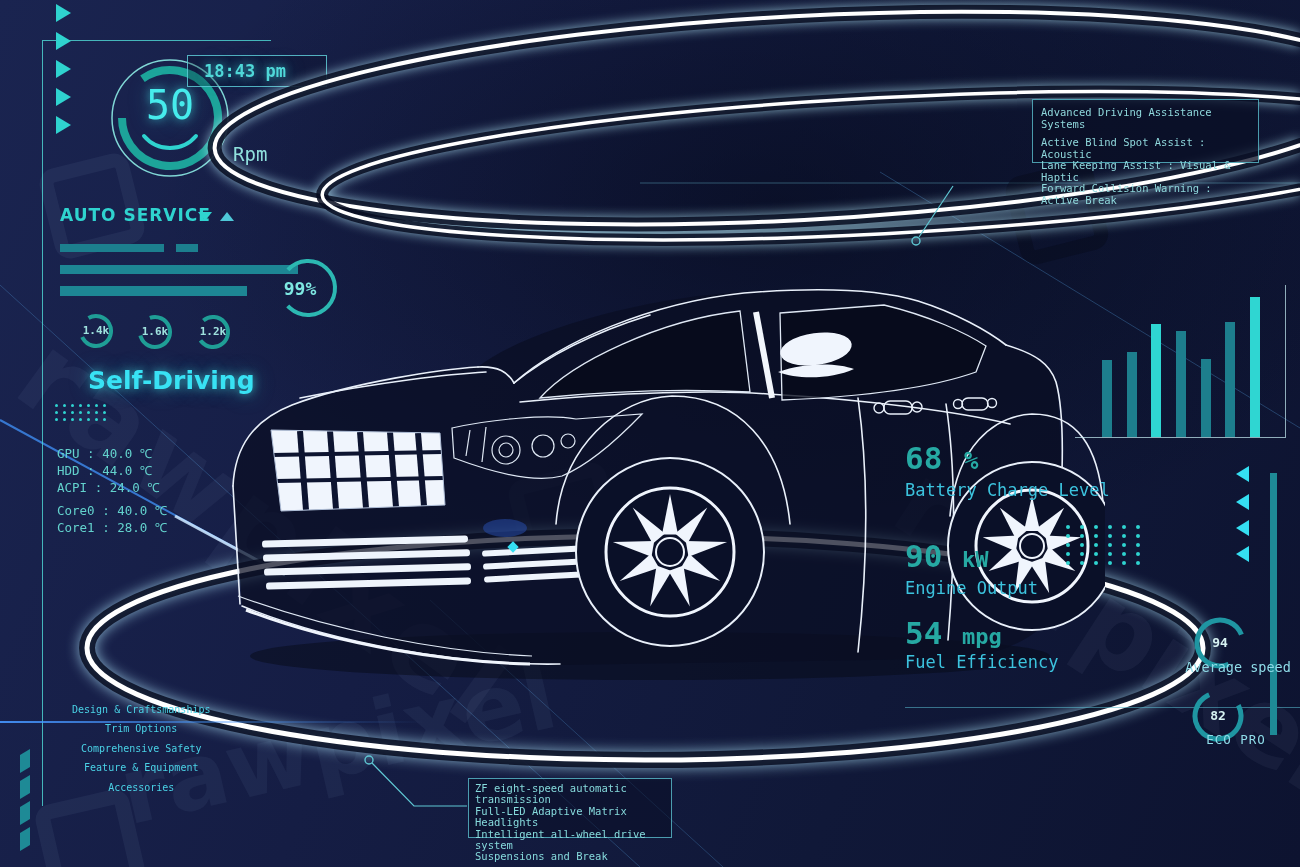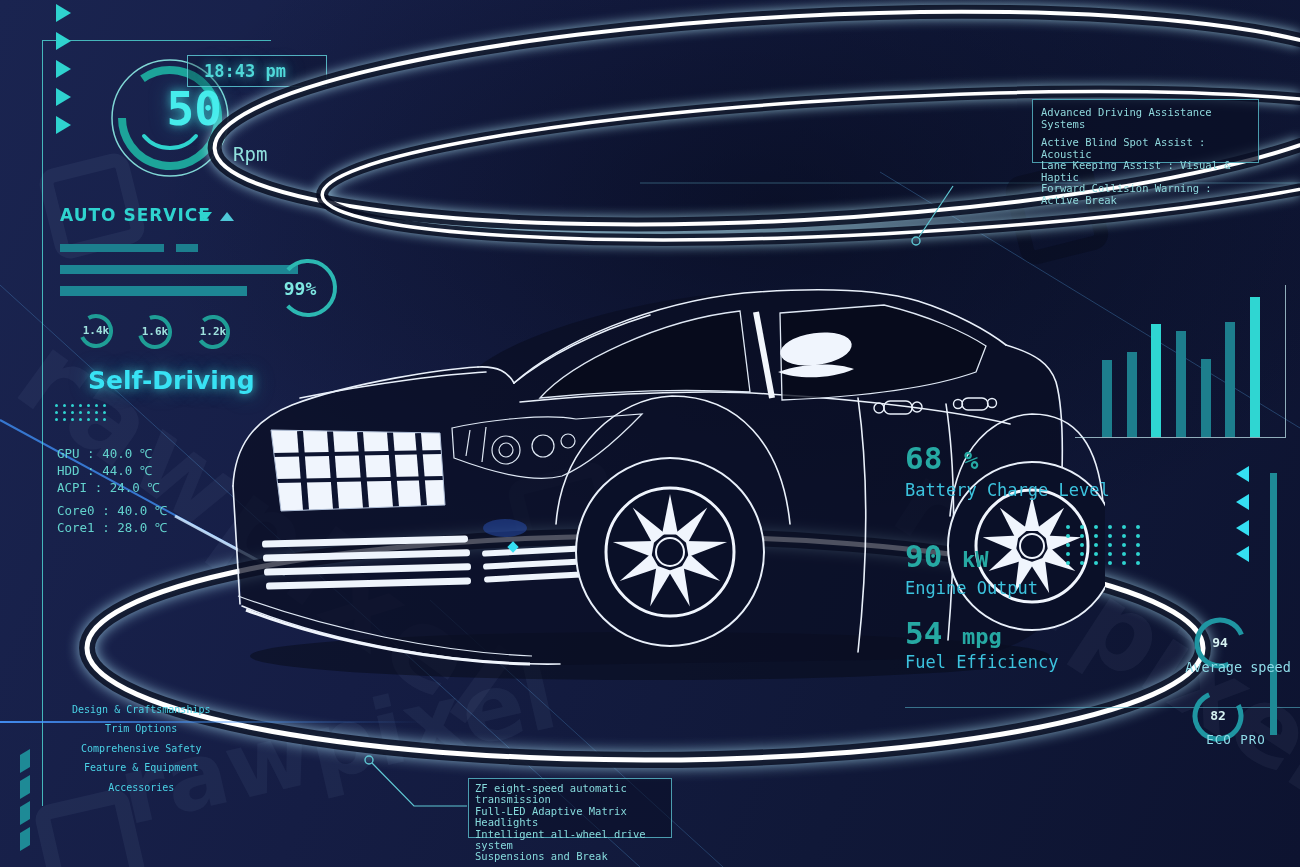--- a/index.html
+++ b/index.html
@@ -50,21 +50,21 @@
   <div class="tri-r abs" style="left:56px;top:32px;z-index:3"></div>
   <div class="tri-r abs" style="left:56px;top:60px;z-index:3"></div>
   <div class="tri-r abs" style="left:56px;top:88px;z-index:3"></div>
   <div class="tri-r abs" style="left:56px;top:116px;z-index:3"></div>
 
   <svg class="abs" style="left:100px;top:48px;width:140px;height:140px;z-index:3" viewBox="0 0 140 140">
     <circle cx="70" cy="70" r="58" fill="none" stroke="rgba(140,235,228,.9)" stroke-width="1.5"></circle>
     <circle cx="70" cy="70" r="48" fill="none" stroke="#1da49a" stroke-width="8" stroke-dasharray="255 47" transform="rotate(-125 70 70)"></circle>
     <path d="M44,88 A34,34 0 0 0 96,88" fill="none" stroke="#2fd3cf" stroke-width="4" stroke-linecap="round"></path>
   </svg>
-  <div class="abs glow-c" style="left:118px;top:82px;width:104px;text-align:right;font-size:46px;font-weight:bold;color:#46ecec;z-index:3">50</div>
+  <div class="abs glow-c" style="left:118px;top:82px;width:104px;text-align:center;font-size:40px;font-weight:normal;color:#46ecec;z-index:3">50</div>
   <div class="abs" style="left:233px;top:143px;font-size:19px;color:#8fe0dc;z-index:3">Rpm</div>
 
   <div class="abs" style="left:187px;top:55px;width:138px;height:30px;border:1px solid rgba(100,215,225,.8);background:rgba(10,18,40,.3);z-index:3">
     <div style="padding-left:16px;line-height:30px;font-size:17px;font-weight:bold;color:#4fd8d8;" class="glow-c">18:43 pm</div>
   </div>
 
   <div class="abs menu-item" style="left:60px;top:205px;font-size:17px;font-weight:bold;letter-spacing:1px;color:#2fd3cf;z-index:3;font-family:'DejaVu Sans',sans-serif">
     <span>AUTO SERVICE</span>
   </div>
   <div class="abs" style="left:198px;top:212px;width:0;height:0;border-left:7px solid transparent;border-right:7px solid transparent;border-top:9px solid #2fd3cf;z-index:3"></div>

